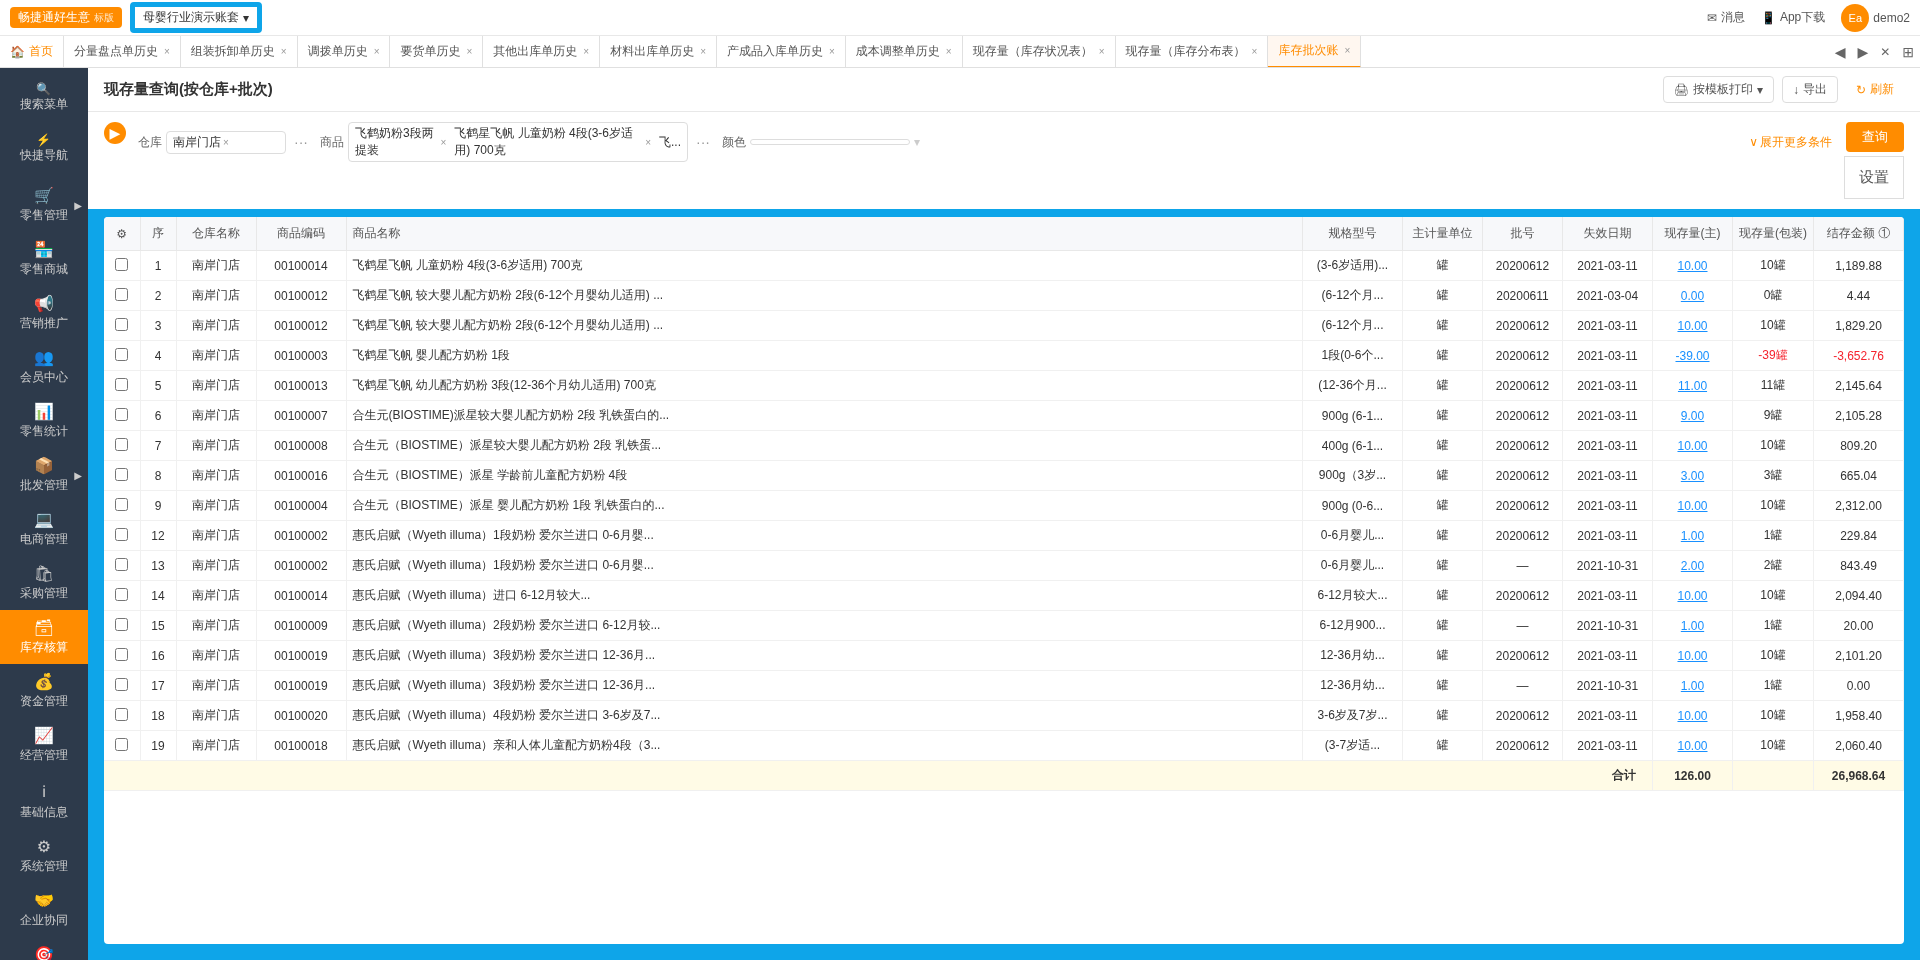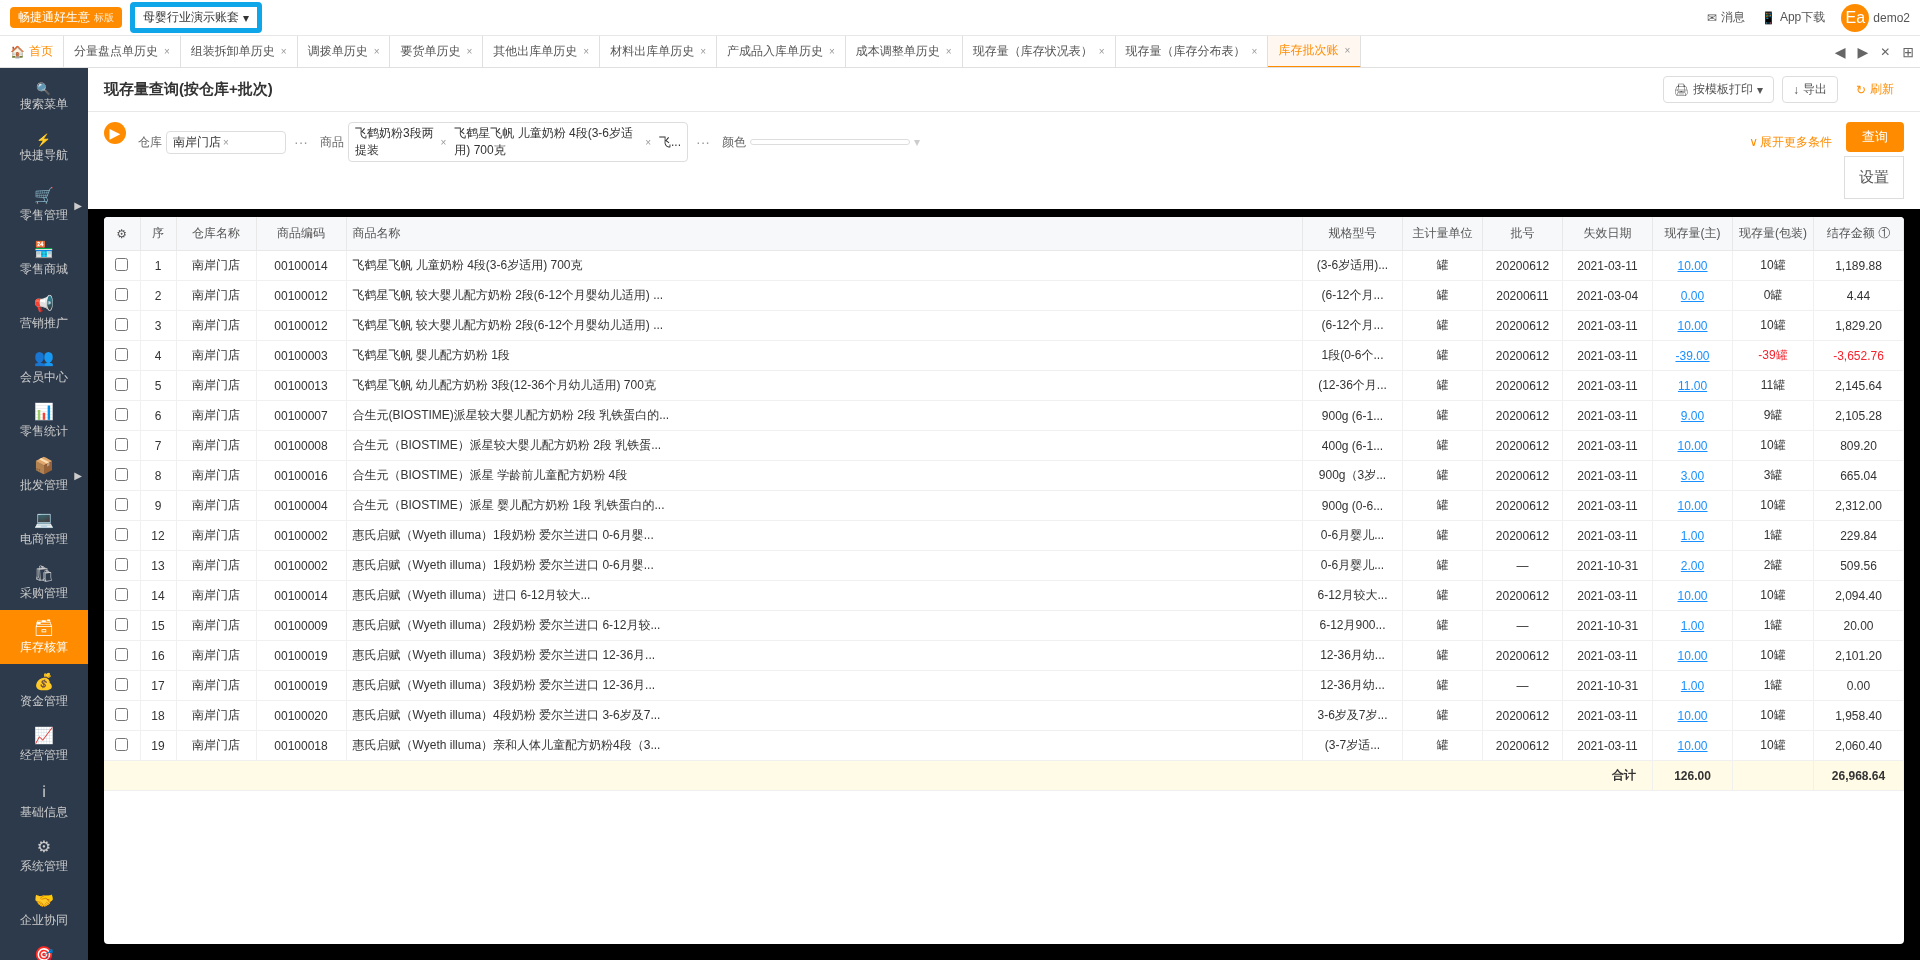--- a/index.html
+++ b/index.html
@@ -4,21 +4,21 @@
   <style>
     * { box-sizing: border-box; margin: 0; padding: 0; font-family: 'Microsoft YaHei', Arial, sans-serif; font-size: 12px; }
     body { background: #f5f5f5; overflow: hidden; }
 
     
     .top-bar { display: flex; align-items: center; background: #fff; height: 36px; border-bottom: 1px solid #e8e8e8; padding: 0 10px; gap: 8px; }
     .logo-area { display: flex; align-items: center; gap: 4px; background: #ff8c00; color: #fff; padding: 2px 8px; border-radius: 4px; font-size: 11px; white-space: nowrap; }
     .org-selector { display: flex; align-items: center; gap: 4px; padding: 2px 8px; border: 5px solid #0ea5e9; border-radius: 4px; cursor: pointer; font-size: 12px; color: #333; }
     .top-right { margin-left: auto; display: flex; align-items: center; gap: 16px; }
     .top-right-item { display: flex; align-items: center; gap: 4px; cursor: pointer; color: #555; font-size: 12px; }
-    .avatar { width: 28px; height: 28px; border-radius: 50%; background: #ff8c00; color: #fff; display: flex; align-items: center; justify-content: center; font-size: 16px; }
+    .avatar { width: 28px; height: 28px; border-radius: 50%; background: #ff8c00; color: #fff; display: flex; align-items: center; justify-content: center; font-size: 11px; }
 
     
     .tab-bar { display: flex; align-items: center; background: #fff; height: 32px; border-bottom: 1px solid #e0e0e0; overflow: hidden; }
     .tab-item { display: flex; align-items: center; padding: 0 10px; height: 32px; border-right: 1px solid #e0e0e0; cursor: pointer; white-space: nowrap; font-size: 12px; color: #555; gap: 4px; flex-shrink: 0; }
     .tab-item.active { background: #fff7f0; color: #ff8c00; border-bottom: 2px solid #ff8c00; }
     .tab-item.home { color: #ff8c00; background: #fff; }
     .tab-close { font-size: 10px; color: #999; cursor: pointer; margin-left: 2px; }
     .tab-nav-btn { padding: 0 6px; cursor: pointer; color: #666; font-size: 14px; }
     .tab-controls { margin-left: auto; display: flex; align-items: center; }
 
@@ -29,21 +29,21 @@
     .sidebar { width: 88px; background: #2d3a4b; display: flex; flex-direction: column; align-items: center; padding-top: 8px; flex-shrink: 0; }
     .sidebar-search { color: #ccc; font-size: 11px; padding: 6px 0; cursor: pointer; text-align: center; }
     .sidebar-nav { color: #ccc; font-size: 11px; padding: 6px 0; cursor: pointer; text-align: center; }
     .sidebar-divider { width: 60px; height: 1px; background: #3d4f63; margin: 4px 0; }
     .sidebar-item { width: 88px; display: flex; flex-direction: column; align-items: center; justify-content: center; padding: 8px 4px; cursor: pointer; color: #ccc; font-size: 11px; gap: 2px; position: relative; }
     .sidebar-item.active { background: #ff8c00; color: #fff; }
     .sidebar-item .icon { font-size: 16px; }
     .sidebar-item .arrow { position: absolute; right: 6px; top: 50%; transform: translateY(-50%); font-size: 10px; }
 
     
-    .content { flex: 1; display: flex; flex-direction: column; overflow: hidden; background: #000000; }
+    .content { flex: 1; display: flex; flex-direction: column; overflow: hidden; background: #0ea5e9; }
 
     
     .page-header { background: #fff; padding: 8px 16px; display: flex; align-items: center; justify-content: space-between; border-bottom: 1px solid #e8e8e8; }
     .page-title { font-size: 15px; font-weight: bold; color: #333; }
     .header-actions { display: flex; align-items: center; gap: 8px; }
     .btn-template { display: flex; align-items: center; gap: 4px; padding: 4px 10px; border: 1px solid #ddd; border-radius: 4px; cursor: pointer; font-size: 12px; color: #555; background: #fff; }
     .btn-export { display: flex; align-items: center; gap: 4px; padding: 4px 10px; border: 1px solid #ddd; border-radius: 4px; cursor: pointer; font-size: 12px; color: #555; background: #fff; }
     .btn-refresh { display: flex; align-items: center; gap: 4px; padding: 4px 10px; cursor: pointer; font-size: 12px; color: #ff8c00; }
     .filter-label { color: #666; font-size: 12px; white-space: nowrap; }
     .filter-tag-group { display: flex; align-items: center; border: 1px solid #ddd; border-radius: 4px; padding: 2px 6px; gap: 4px; min-width: 120px; max-width: 300px; background: #fff; }
@@ -494,21 +494,21 @@
     <td class="col-no">13</td>
     <td class="col-warehouse">南岸门店</td>
     <td class="col-code">00100002</td>
     <td class="col-name" style="text-align:left;">惠氏启赋（Wyeth illuma）1段奶粉 爱尔兰进口 0-6月婴...</td>
     <td class="col-spec">0-6月婴儿...</td>
     <td class="col-unit">罐</td>
     <td class="col-batch">—</td>
     <td class="col-expire">2021-10-31</td>
     <td class="col-qty-main "><span class="link">2.00</span></td>
     <td class="col-qty-pkg ">2罐</td>
-    <td class="col-balance ">509.56</td>
+    <td class="col-balance ">843.49</td>
   </tr>
               <tr>
     <td class="col-check"><input type="checkbox" style=""></td>
     <td class="col-no">14</td>
     <td class="col-warehouse">南岸门店</td>
     <td class="col-code">00100014</td>
     <td class="col-name" style="text-align:left;">惠氏启赋（Wyeth illuma）进口 6-12月较大...</td>
     <td class="col-spec">6-12月较大...</td>
     <td class="col-unit">罐</td>
     <td class="col-batch">20200612</td>

